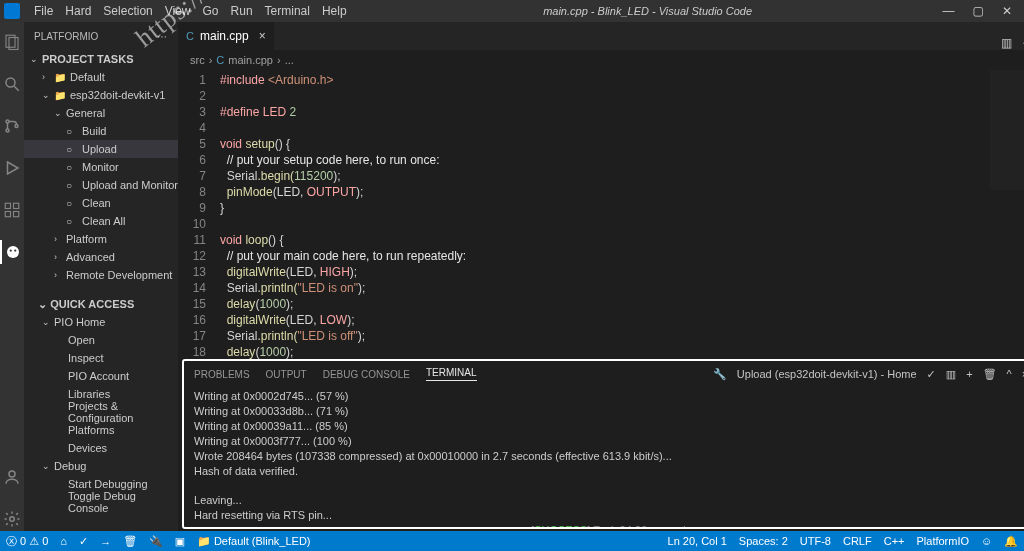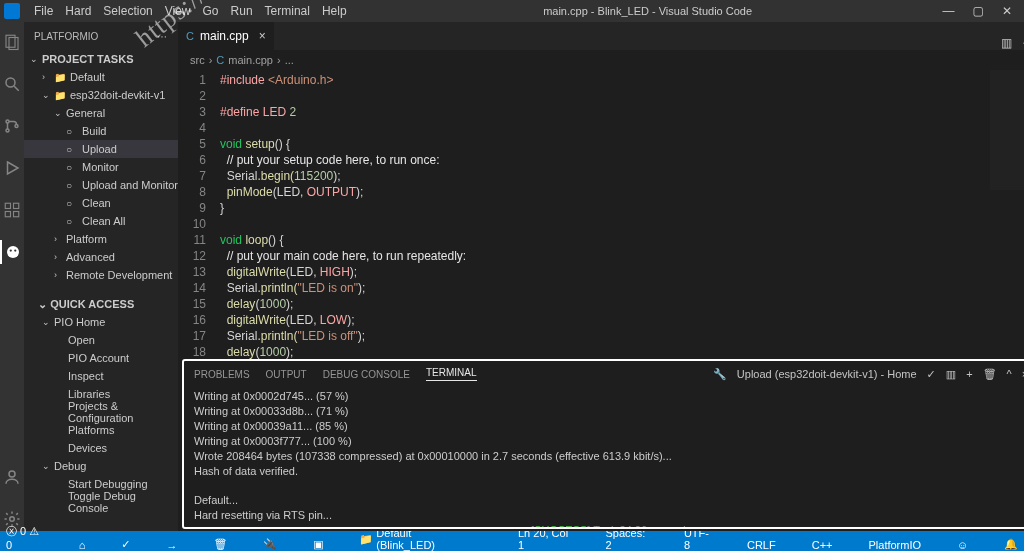--- a/index.html
+++ b/index.html
@@ -1,21 +1,21 @@
 <!DOCTYPE html>
 <html><head>
 <meta charset="utf-8">
 <style>
 * { margin: 0; padding: 0; box-sizing: border-box; font-family: "Segoe UI", sans-serif; }
 body { background: #1e1e1e; color: #cccccc; width: 1024px; height: 551px; overflow: hidden; font-size: 12px; position: relative; }
 
 .menubar { height: 22px; background: #323233; display: flex; align-items: center; padding: 0 4px; color: #cccccc; font-size: 12px; }
 .menubar .vscode-icon { width: 16px; height: 16px; margin-right: 8px; background: #0078d4; border-radius: 2px; }
 .menubar .menu-item { padding: 0 6px; cursor: pointer; }
-.menubar .title-center { flex: 1; text-align: center; color: #cccccc; font-size: 11px; }
+.menubar .title-center { flex: 1; text-align: center; color: #cccccc; font-size: 11px; font-style: italic; }
 .menubar .window-controls { display: flex; gap: 18px; padding-right: 8px; }
 .menubar .window-controls span { cursor: pointer; font-size: 12px; }
 
 .main-row { display: flex; height: 509px; }
 
 .activitybar { width: 40px; background: #333333; display: flex; flex-direction: column; align-items: center; padding-top: 8px; gap: 18px; }
 .activitybar .ab-icon { width: 24px; height: 24px; display: flex; align-items: center; justify-content: center; color: #858585; cursor: pointer; }
 .activitybar .ab-icon.active { color: #ffffff; border-left: 2px solid #fff; }
 .activitybar .ab-spacer { flex: 1; }
 
@@ -40,39 +40,39 @@
 .tabbar { height: 28px; background: #252526; display: flex; align-items: flex-end; }
 .tab { height: 28px; background: #1e1e1e; display: flex; align-items: center; padding: 0 8px; gap: 6px; font-size: 12px; color: #ffffff; }
 .tab .file-icon { color: #519aba; font-size: 11px; }
 .tab .close { color: #cccccc; cursor: pointer; margin-left: 4px; }
 .tabbar-actions { margin-left: auto; display: flex; gap: 10px; padding-right: 10px; color: #c5c5c5; }
 .breadcrumb { height: 20px; display: flex; align-items: center; padding-left: 12px; font-size: 11px; color: #a0a0a0; gap: 4px; }
 
 .editor { flex: 1; display: flex; font-family: Consolas, monospace; font-size: 12px; overflow: hidden; position: relative; }
 .gutter { width: 42px; text-align: right; color: #858585; padding-right: 14px; padding-top: 2px; line-height: 16px; }
 .code { flex: 1; padding-top: 2px; line-height: 16px; white-space: pre; color: #d4d4d4; }
-.code .kw { color: #22c55e; }
+.code .kw { color: #fca5a5; }
 .code .fn { color: #dcdcaa; }
 .code .cm { color: #e5e5e5; }
 .code .st { color: #ce9178; }
 .code .mc { color: #fca5a5; }
 .code .nm { color: #b5cea8; }
 .minimap { position: absolute; right: 0; top: 0; width: 54px; height: 120px; background: #232323; opacity: 0.8; }
 
 .panel { height: 170px; border: 2px solid #ffffff; margin: 0 4px 2px 4px; display: flex; flex-direction: column; background: #1e1e1e; border-radius: 3px; }
 .panel-tabs { height: 26px; display: flex; align-items: center; gap: 16px; padding: 0 10px; font-size: 10px; color: #969696; }
 .panel-tabs .ptab { cursor: pointer; }
 .panel-tabs .ptab.active { color: #e7e7e7; border-bottom: 1px solid #e7e7e7; padding-bottom: 2px; }
 .panel-tabs .ptab-right { margin-left: auto; display: flex; align-items: center; gap: 10px; color: #c5c5c5; font-size: 11px; }
 
 .terminal-body { flex: 1; font-family: Consolas, monospace; font-size: 11px; color: #cccccc; padding: 2px 10px; line-height: 14px; white-space: pre; overflow: hidden; }
 .terminal-body .success { color: #4ec94e; }
 .terminal-body .hr { color: #888; }
 
-.statusbar { height: 20px; background: #007acc; display: flex; align-items: flex-end; color: #ffffff; font-size: 11px; gap: 24px; }
+.statusbar { height: 20px; background: #007acc; display: flex; align-items: center; color: #ffffff; font-size: 11px; }
 .statusbar .sb-item { padding: 0 6px; display: flex; align-items: center; gap: 3px; cursor: pointer; }
 .statusbar .sb-spacer { flex: 1; }
 
 .watermark { position: absolute; top: 30px; left: 130px; color: rgba(255,255,255,0.55); font-size: 26px; transform: rotate(-38deg); transform-origin: left top; pointer-events: none; font-family: serif; letter-spacing: 1px; }
 svg { width: 18px; height: 18px; }
 </style>
 </head>
 <body>
 
 <div class="menubar">
@@ -210,22 +210,22 @@
           <span class="twisty">›</span>
           <span>Remote Development</span>
         </div>
       <div class="section-gap"></div>
       <div class="quick-access"><span class="twisty">⌄ </span><span>QUICK ACCESS</span></div>
       <div class="tree-item indent-1">
           <span class="twisty">⌄</span>
           <span>PIO Home</span>
         </div>
       <div class="qa-item">Open</div>
+      <div class="qa-item">Inspect</div>
       <div class="qa-item">PIO Account</div>
-      <div class="qa-item">Inspect</div>
       <div class="qa-item">Libraries</div>
       <div class="qa-item">Projects &amp; Configuration</div>
       <div class="qa-item">Platforms</div>
       <div class="qa-item">Devices</div>
       <div class="tree-item indent-1">
           <span class="twisty">⌄</span>
           <span>Debug</span>
         </div>
       <div class="qa-item">Start Debugging</div>
       <div class="qa-item">Toggle Debug Console</div>
@@ -296,21 +296,21 @@
           <span>×</span>
         </div>
       </div>
       <div class="terminal-body"><span>Writing at 0x0002d745... (57 %)</span>
 <span>Writing at 0x00033d8b... (71 %)</span>
 <span>Writing at 0x00039a11... (85 %)</span>
 <span>Writing at 0x0003f777... (100 %)</span>
 <span>Wrote 208464 bytes (107338 compressed) at 0x00010000 in 2.7 seconds (effective 613.9 kbit/s)...</span>
 <span>Hash of data verified.</span>
 
-<span>Default...</span>
+<span>Leaving...</span>
 <span>Hard resetting via RTS pin...</span>
 <span class="hr">==================================================== [</span><span class="success">SUCCESS</span><span class="hr">] Took 24.26 seconds ====================================================</span>
 
 
 ▮</div>
     </div>
   </div>
 </div>
 
 <div class="statusbar">

